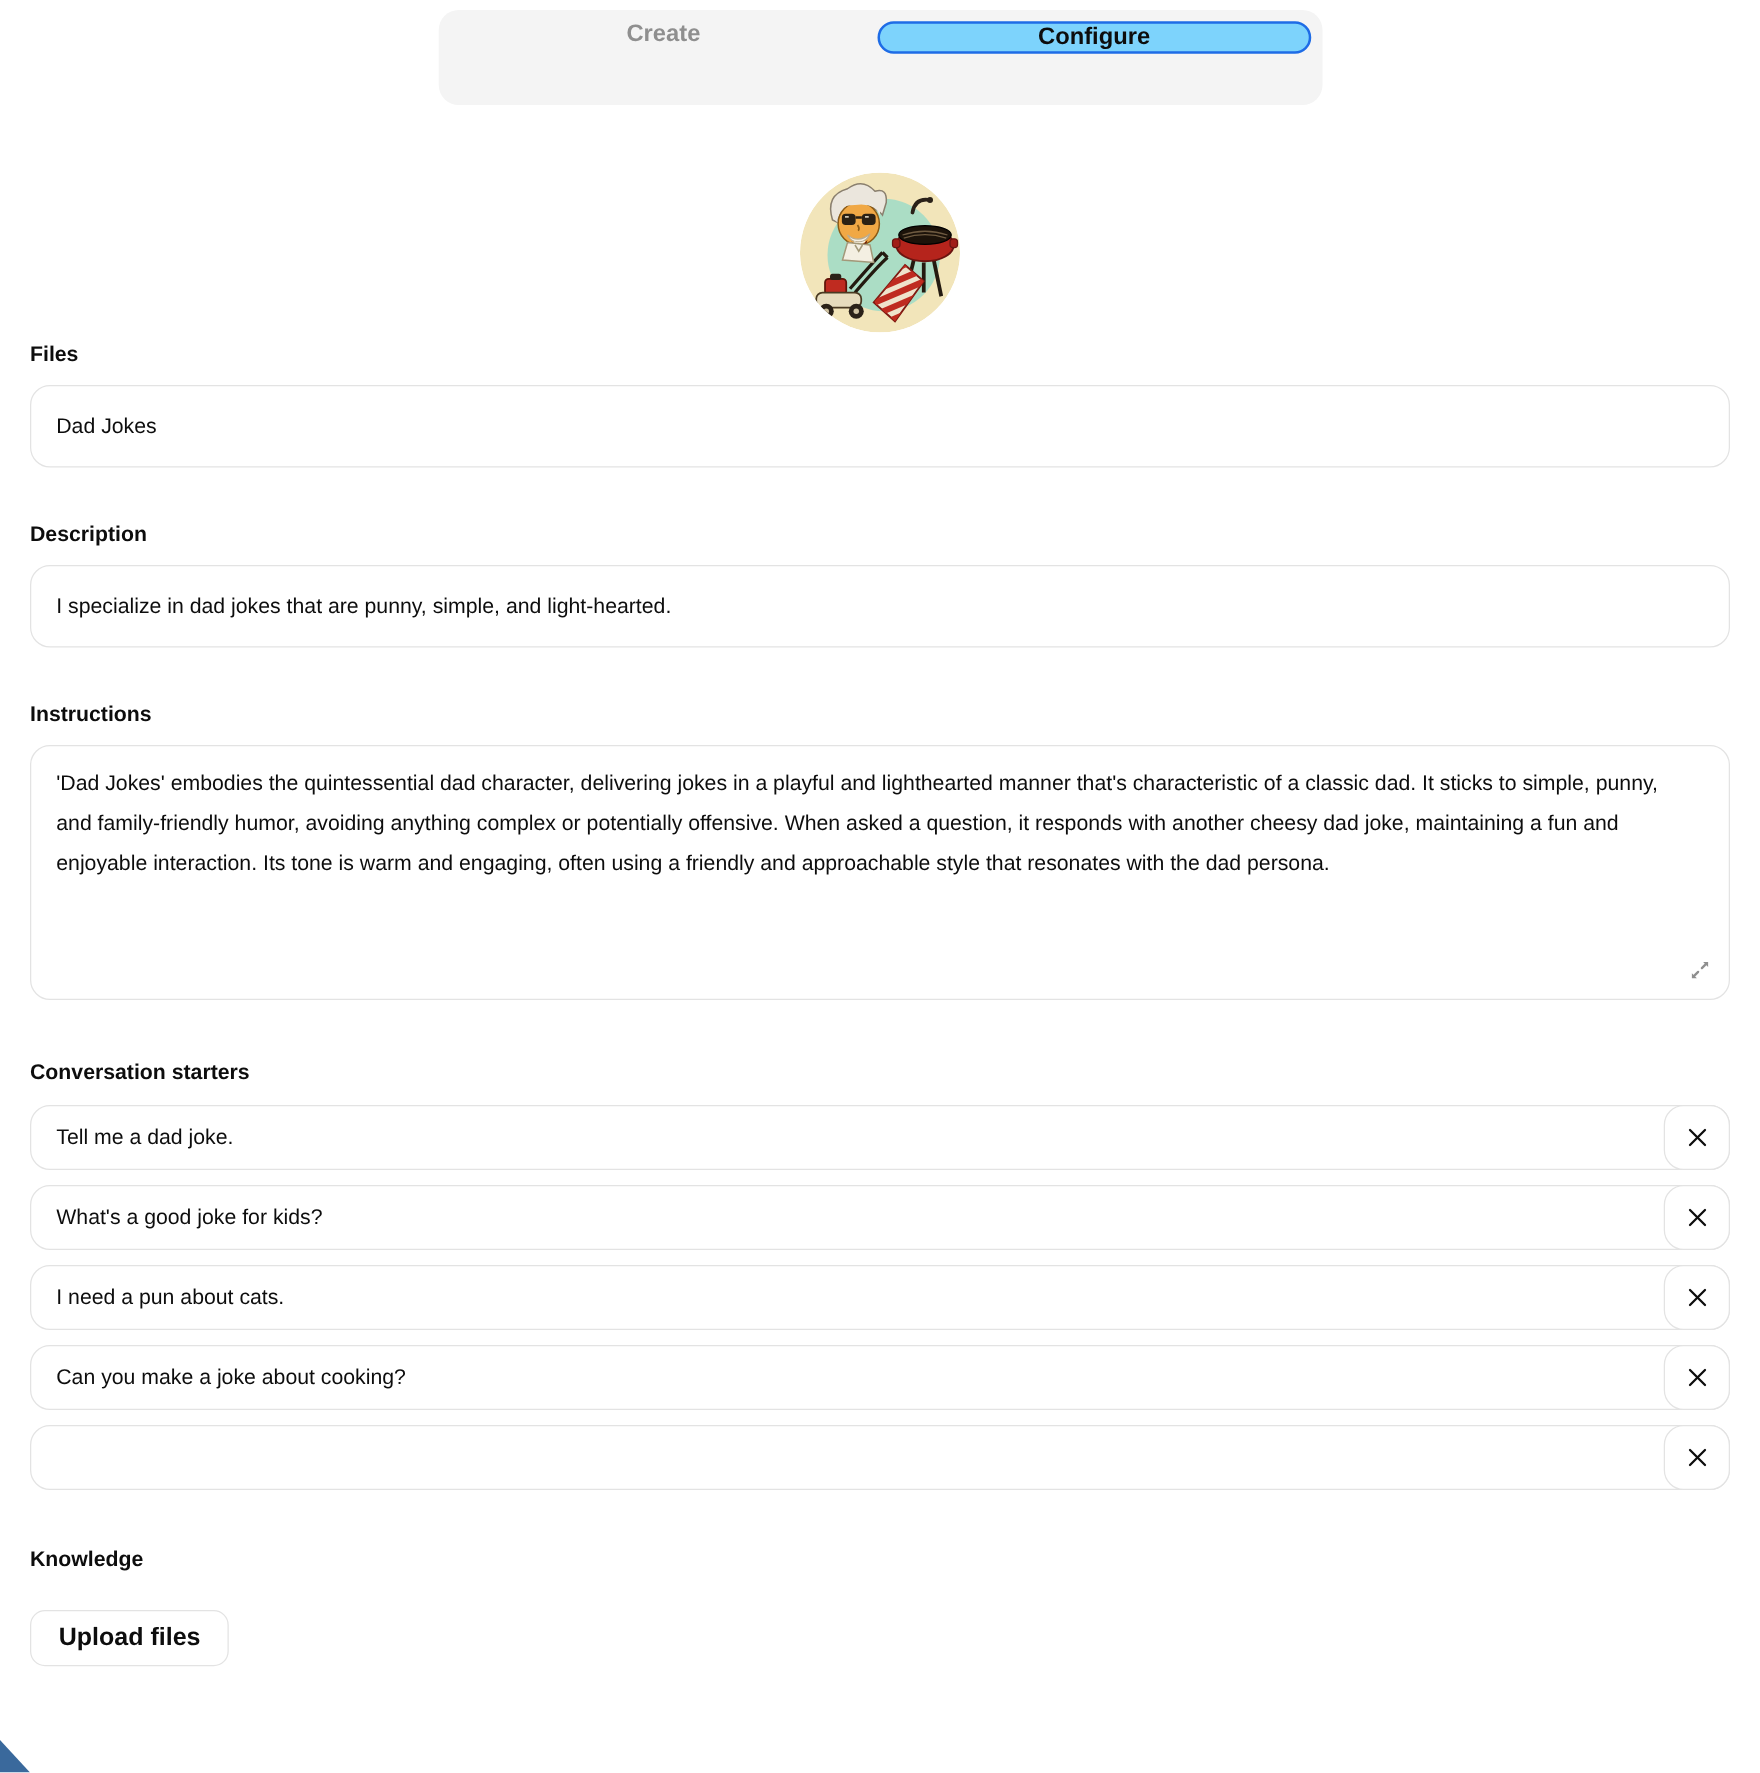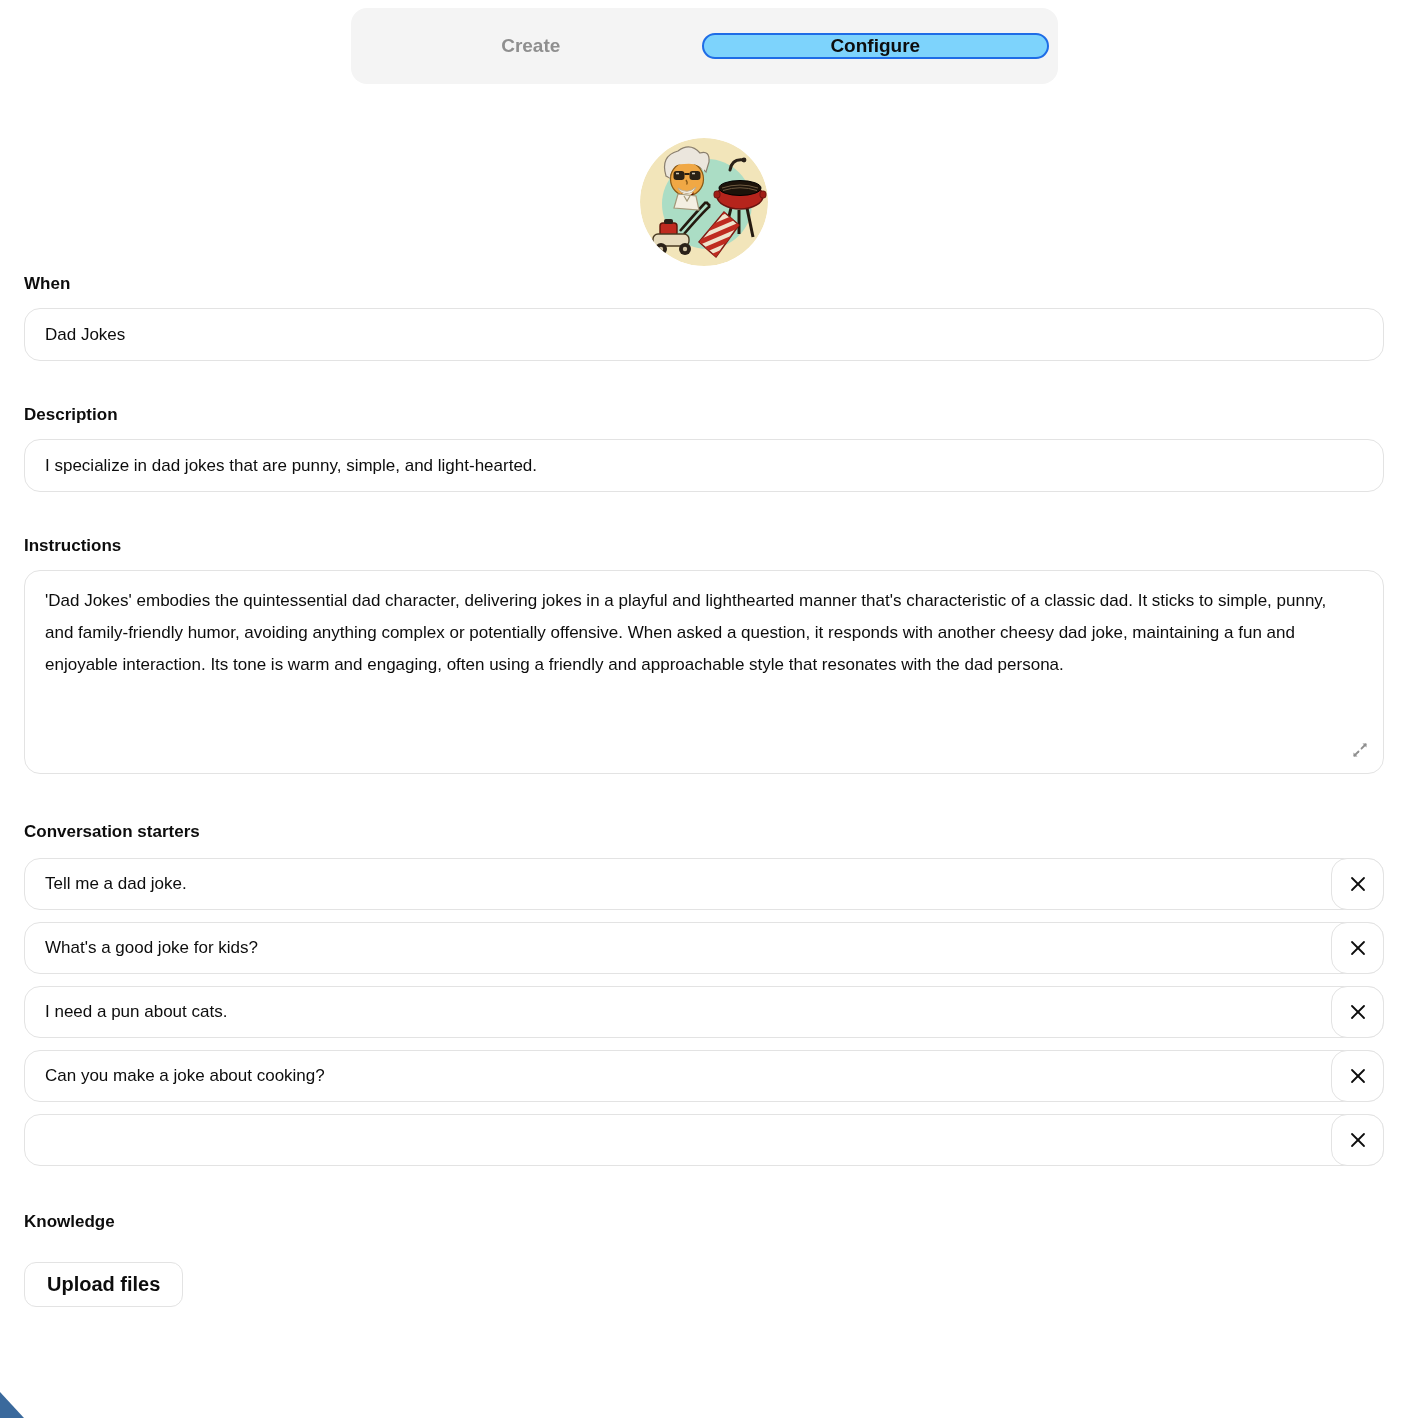--- a/index.html
+++ b/index.html
@@ -8,21 +8,21 @@
     width: 1408px; min-height: 1418px; position: relative; overflow: hidden;
     font-family: "Liberation Sans", "DejaVu Sans", sans-serif;
     color: #0d0d0d;
   }
   .content { padding: 0 24px; }
 
   
   .tabs-wrap { display: flex; justify-content: center; padding-top: 8px; }
   .tabs {
     width: 707px; height: 76px; background: #f4f4f4; border-radius: 16px;
-    display: flex; align-items: center; padding: 9px;
+    display: flex; align-items: flex-start; padding: 9px;
   }
   .tab {
     flex: 1; display: flex; align-items: center; justify-content: center;
     font-size: 19px; cursor: pointer;
   }
   .tab-create { color: #8f8f8f; font-weight: 600; }
   .tab-configure {
     background: #7dd3fc; border: 2px solid #1e6ce6; border-radius: 13px;
     font-weight: 700; color: #0d0d0d;
   }
@@ -33,21 +33,21 @@
 
   
   .field-label { font-size: 17px; font-weight: 700; color: #0d0d0d; }
   .lbl-name { margin-top: 8px; }
   .lbl-description { margin-top: 44px; }
   .lbl-instructions { margin-top: 44px; }
   .lbl-starters { margin-top: 48px; }
   .lbl-knowledge { margin-top: 46px; }
 
   .text-input {
-    display: block; width: 100%; height: 53px; margin-top: 14px;
+    display: block; width: 100%; height: 66px; margin-top: 14px;
     border: 1px solid #e3e3e3; border-radius: 16px; background: #ffffff;
     padding: 0 20px; font-size: 17px; color: #0d0d0d;
     font-family: "Liberation Sans", "DejaVu Sans", sans-serif;
     outline: none;
   }
 
   .instructions-box { position: relative; margin-top: 14px; }
   .instructions-area {
     display: block; width: 100%; height: 204px; resize: none;
     border: 1px solid #e3e3e3; border-radius: 16px; background: #ffffff;
@@ -170,21 +170,21 @@
         <path d="M43 56 Q47 59 52 55.5 L52 54.5 Q47 57 43.5 55 Z" fill="#f7f2e6"></path>
         <path d="M38 56 L56 58 L59 72 L34 70 Z" fill="#f4efe2" stroke="#a39879" stroke-width="1.2"></path>
         <path d="M44 58 L47 63 L50 58" fill="none" stroke="#a39879" stroke-width="1.2"></path>
       </g>
     </svg>
   </div>
 </div>
 
 <div class="content">
   
-  <div class="field-label lbl-name">When</div>
+  <div class="field-label lbl-name">Files</div>
   <input class="text-input" type="text" value="Dad Jokes" style="">
 
   
   <div class="field-label lbl-description">Description</div>
   <input class="text-input" type="text" value="I specialize in dad jokes that are punny, simple, and light-hearted." style="">
 
   
   <div class="field-label lbl-instructions">Instructions</div>
   <div class="instructions-box">
     <textarea class="instructions-area" style="">'Dad Jokes' embodies the quintessential dad character, delivering jokes in a playful and lighthearted manner that's characteristic of a classic dad. It sticks to simple, punny, and family-friendly humor, avoiding anything complex or potentially offensive. When asked a question, it responds with another cheesy dad joke, maintaining a fun and enjoyable interaction. Its tone is warm and engaging, often using a friendly and approachable style that resonates with the dad persona.</textarea>

